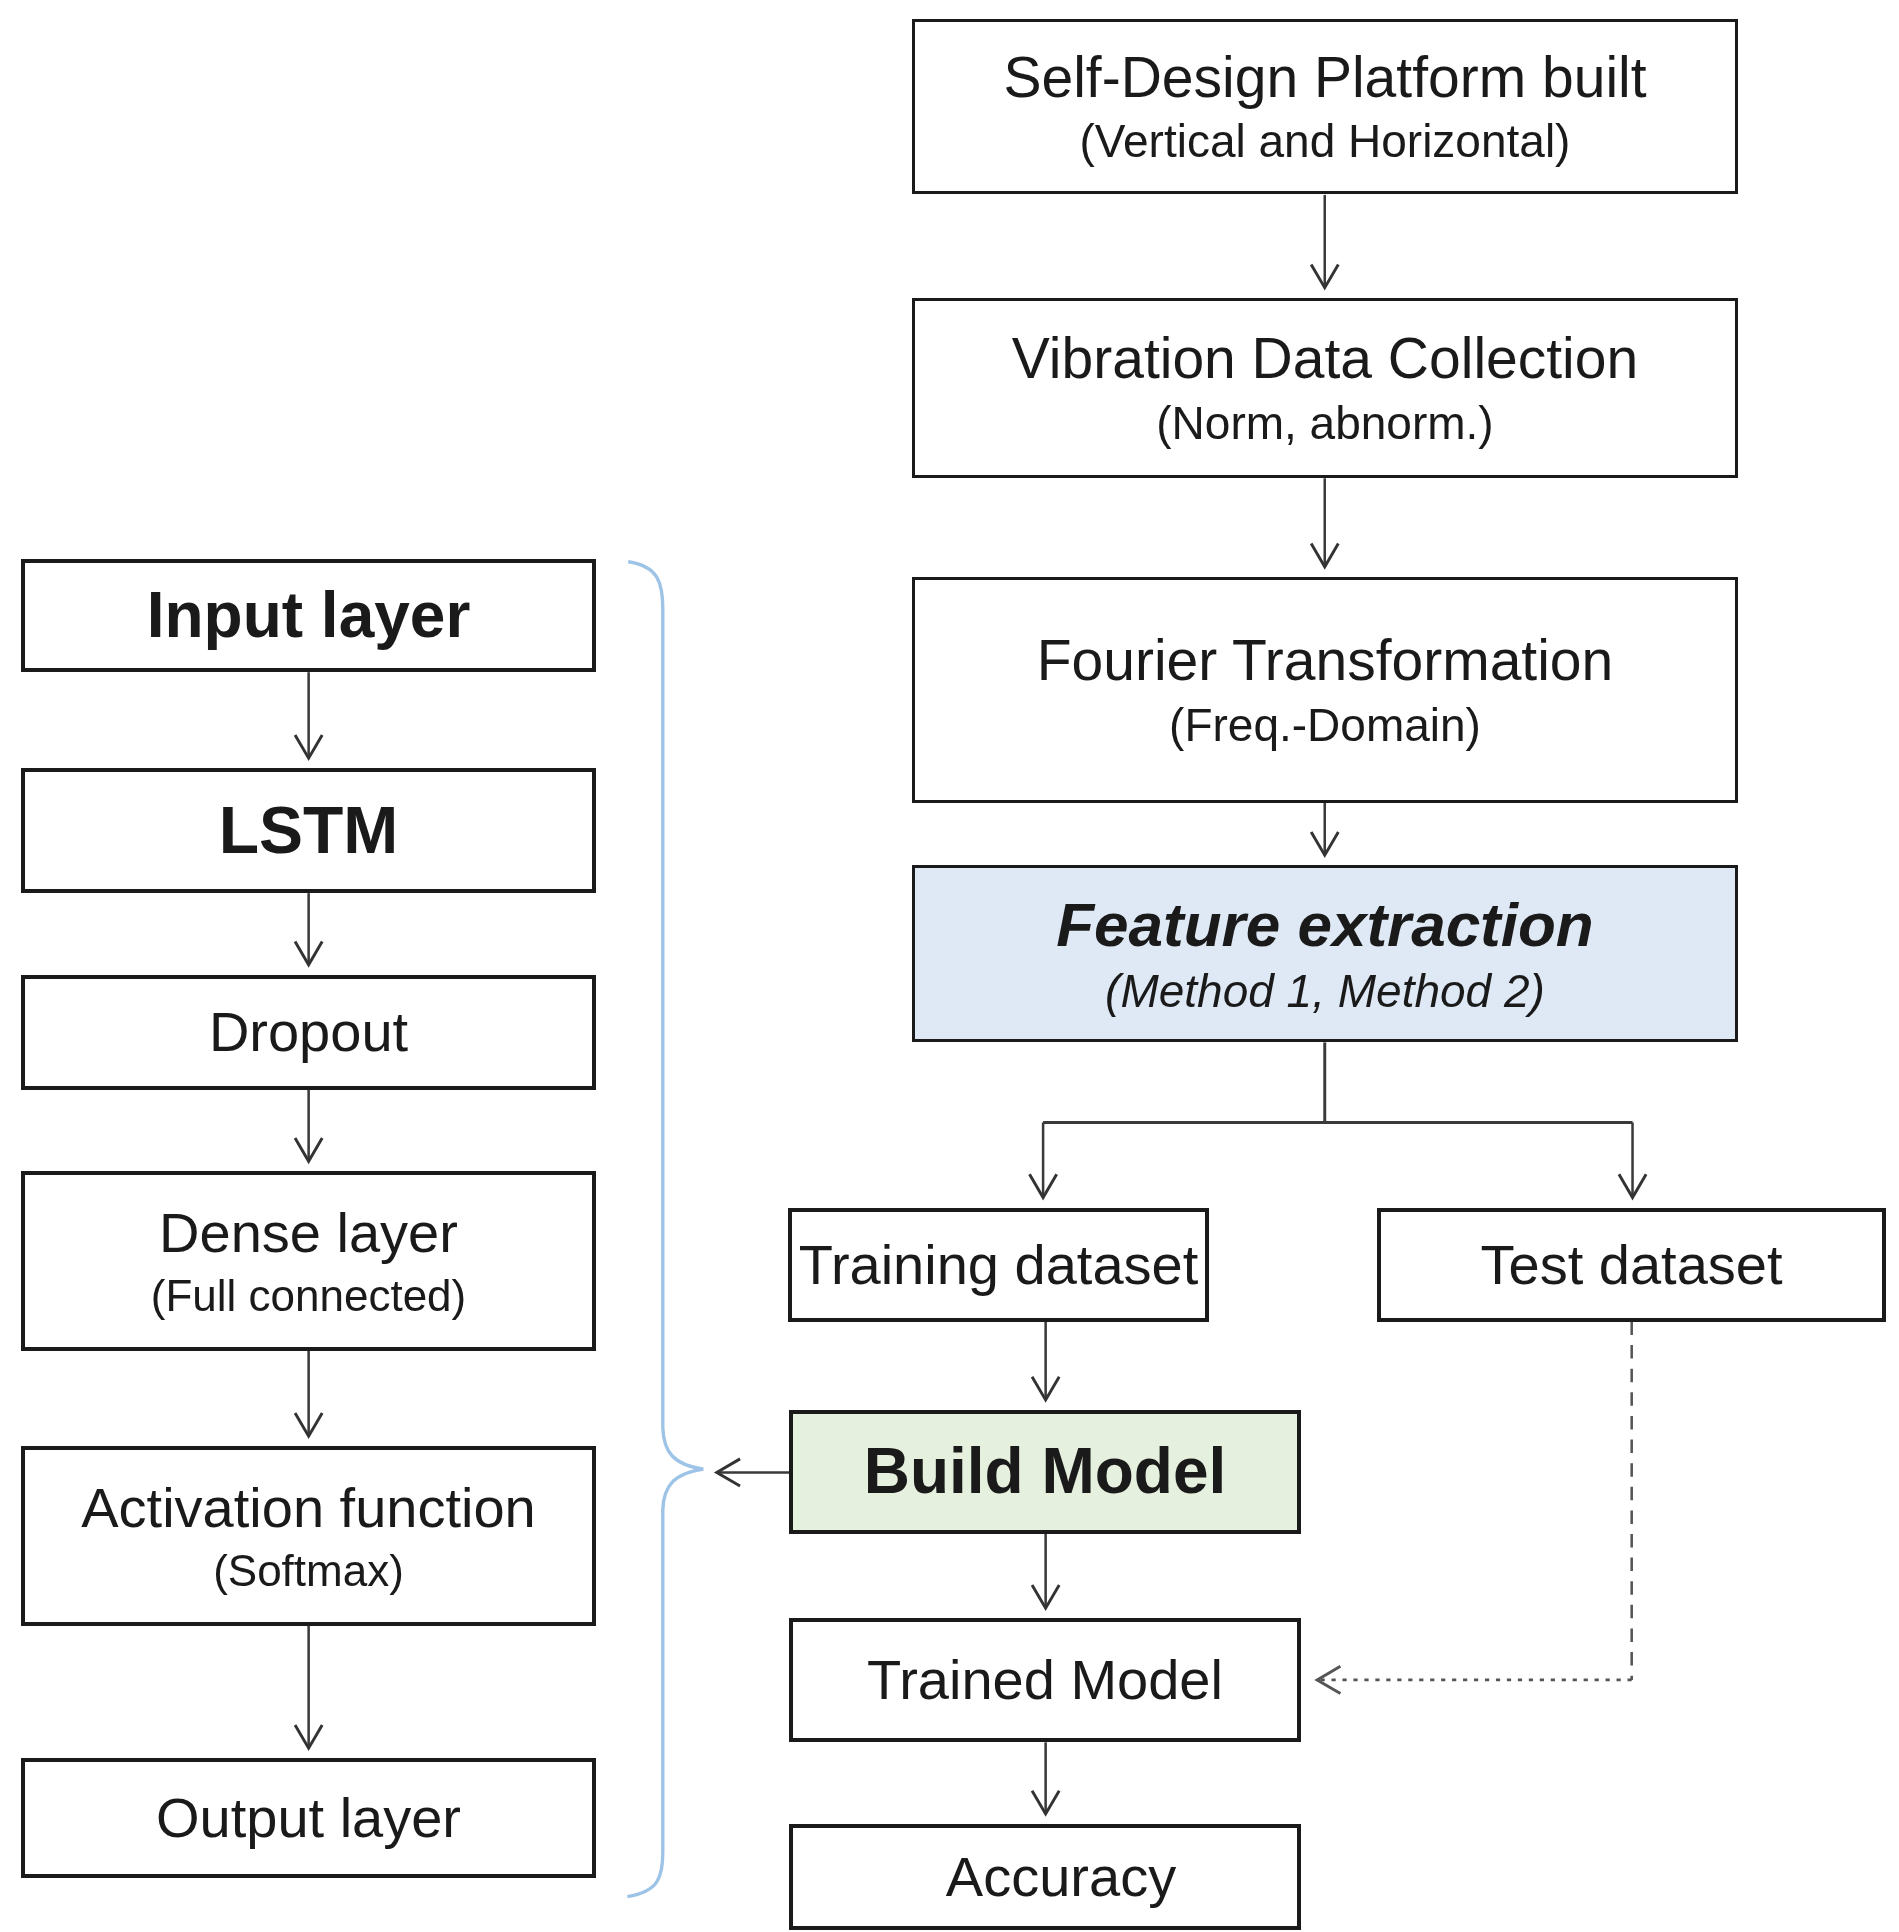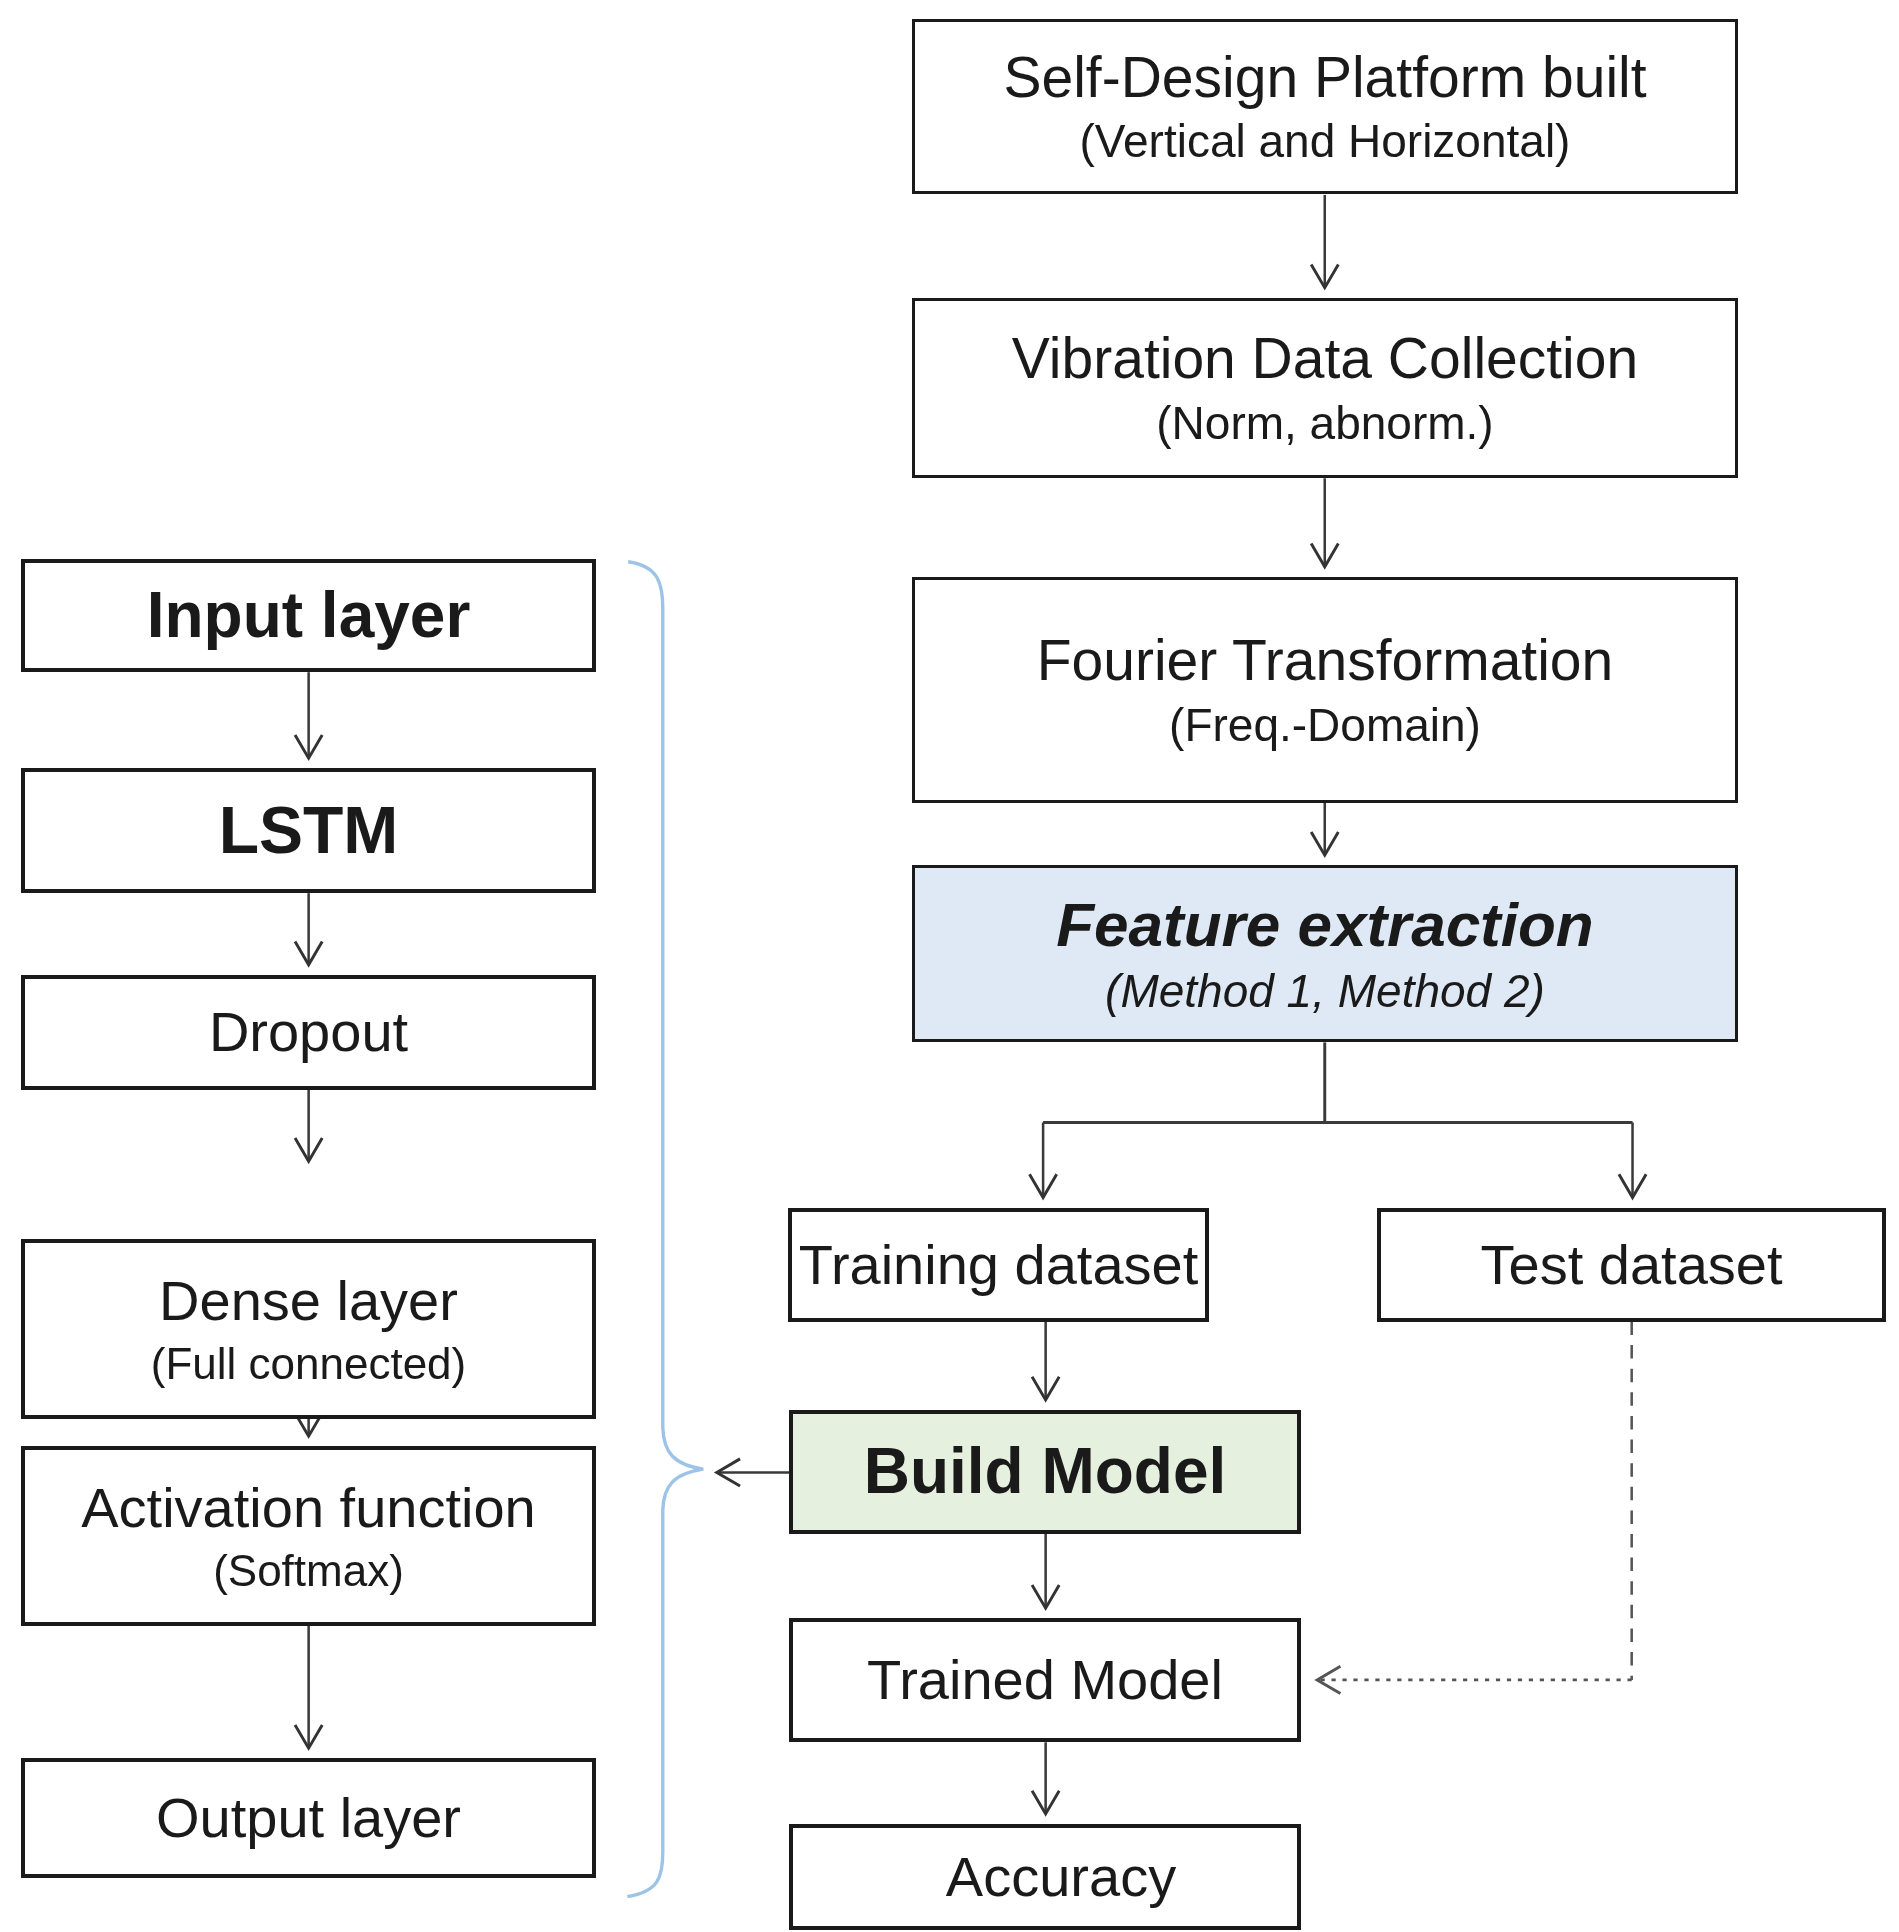--- a/index.html
+++ b/index.html
@@ -90,21 +90,21 @@
 
   </div>
   <div class="box bold big" style="left:21px;top:768px;width:575px;height:125px;">
     <span class="label">LSTM</span>
 
   </div>
   <div class="box" style="left:21px;top:975px;width:575px;height:115px;">
     <span class="label">Dropout</span>
 
   </div>
-  <div class="box" style="left:21px;top:1239px;width:575px;height:180px;">
+  <div class="box" style="left:21px;top:1171px;width:575px;height:180px;">
     <span class="label">Dense layer</span>
     <span class="sub">(Full connected)</span>
   </div>
   <div class="box" style="left:21px;top:1446px;width:575px;height:180px;">
     <span class="label">Activation function</span>
     <span class="sub">(Softmax)</span>
   </div>
   <div class="box" style="left:21px;top:1758px;width:575px;height:120px;">
     <span class="label">Output layer</span>
 

